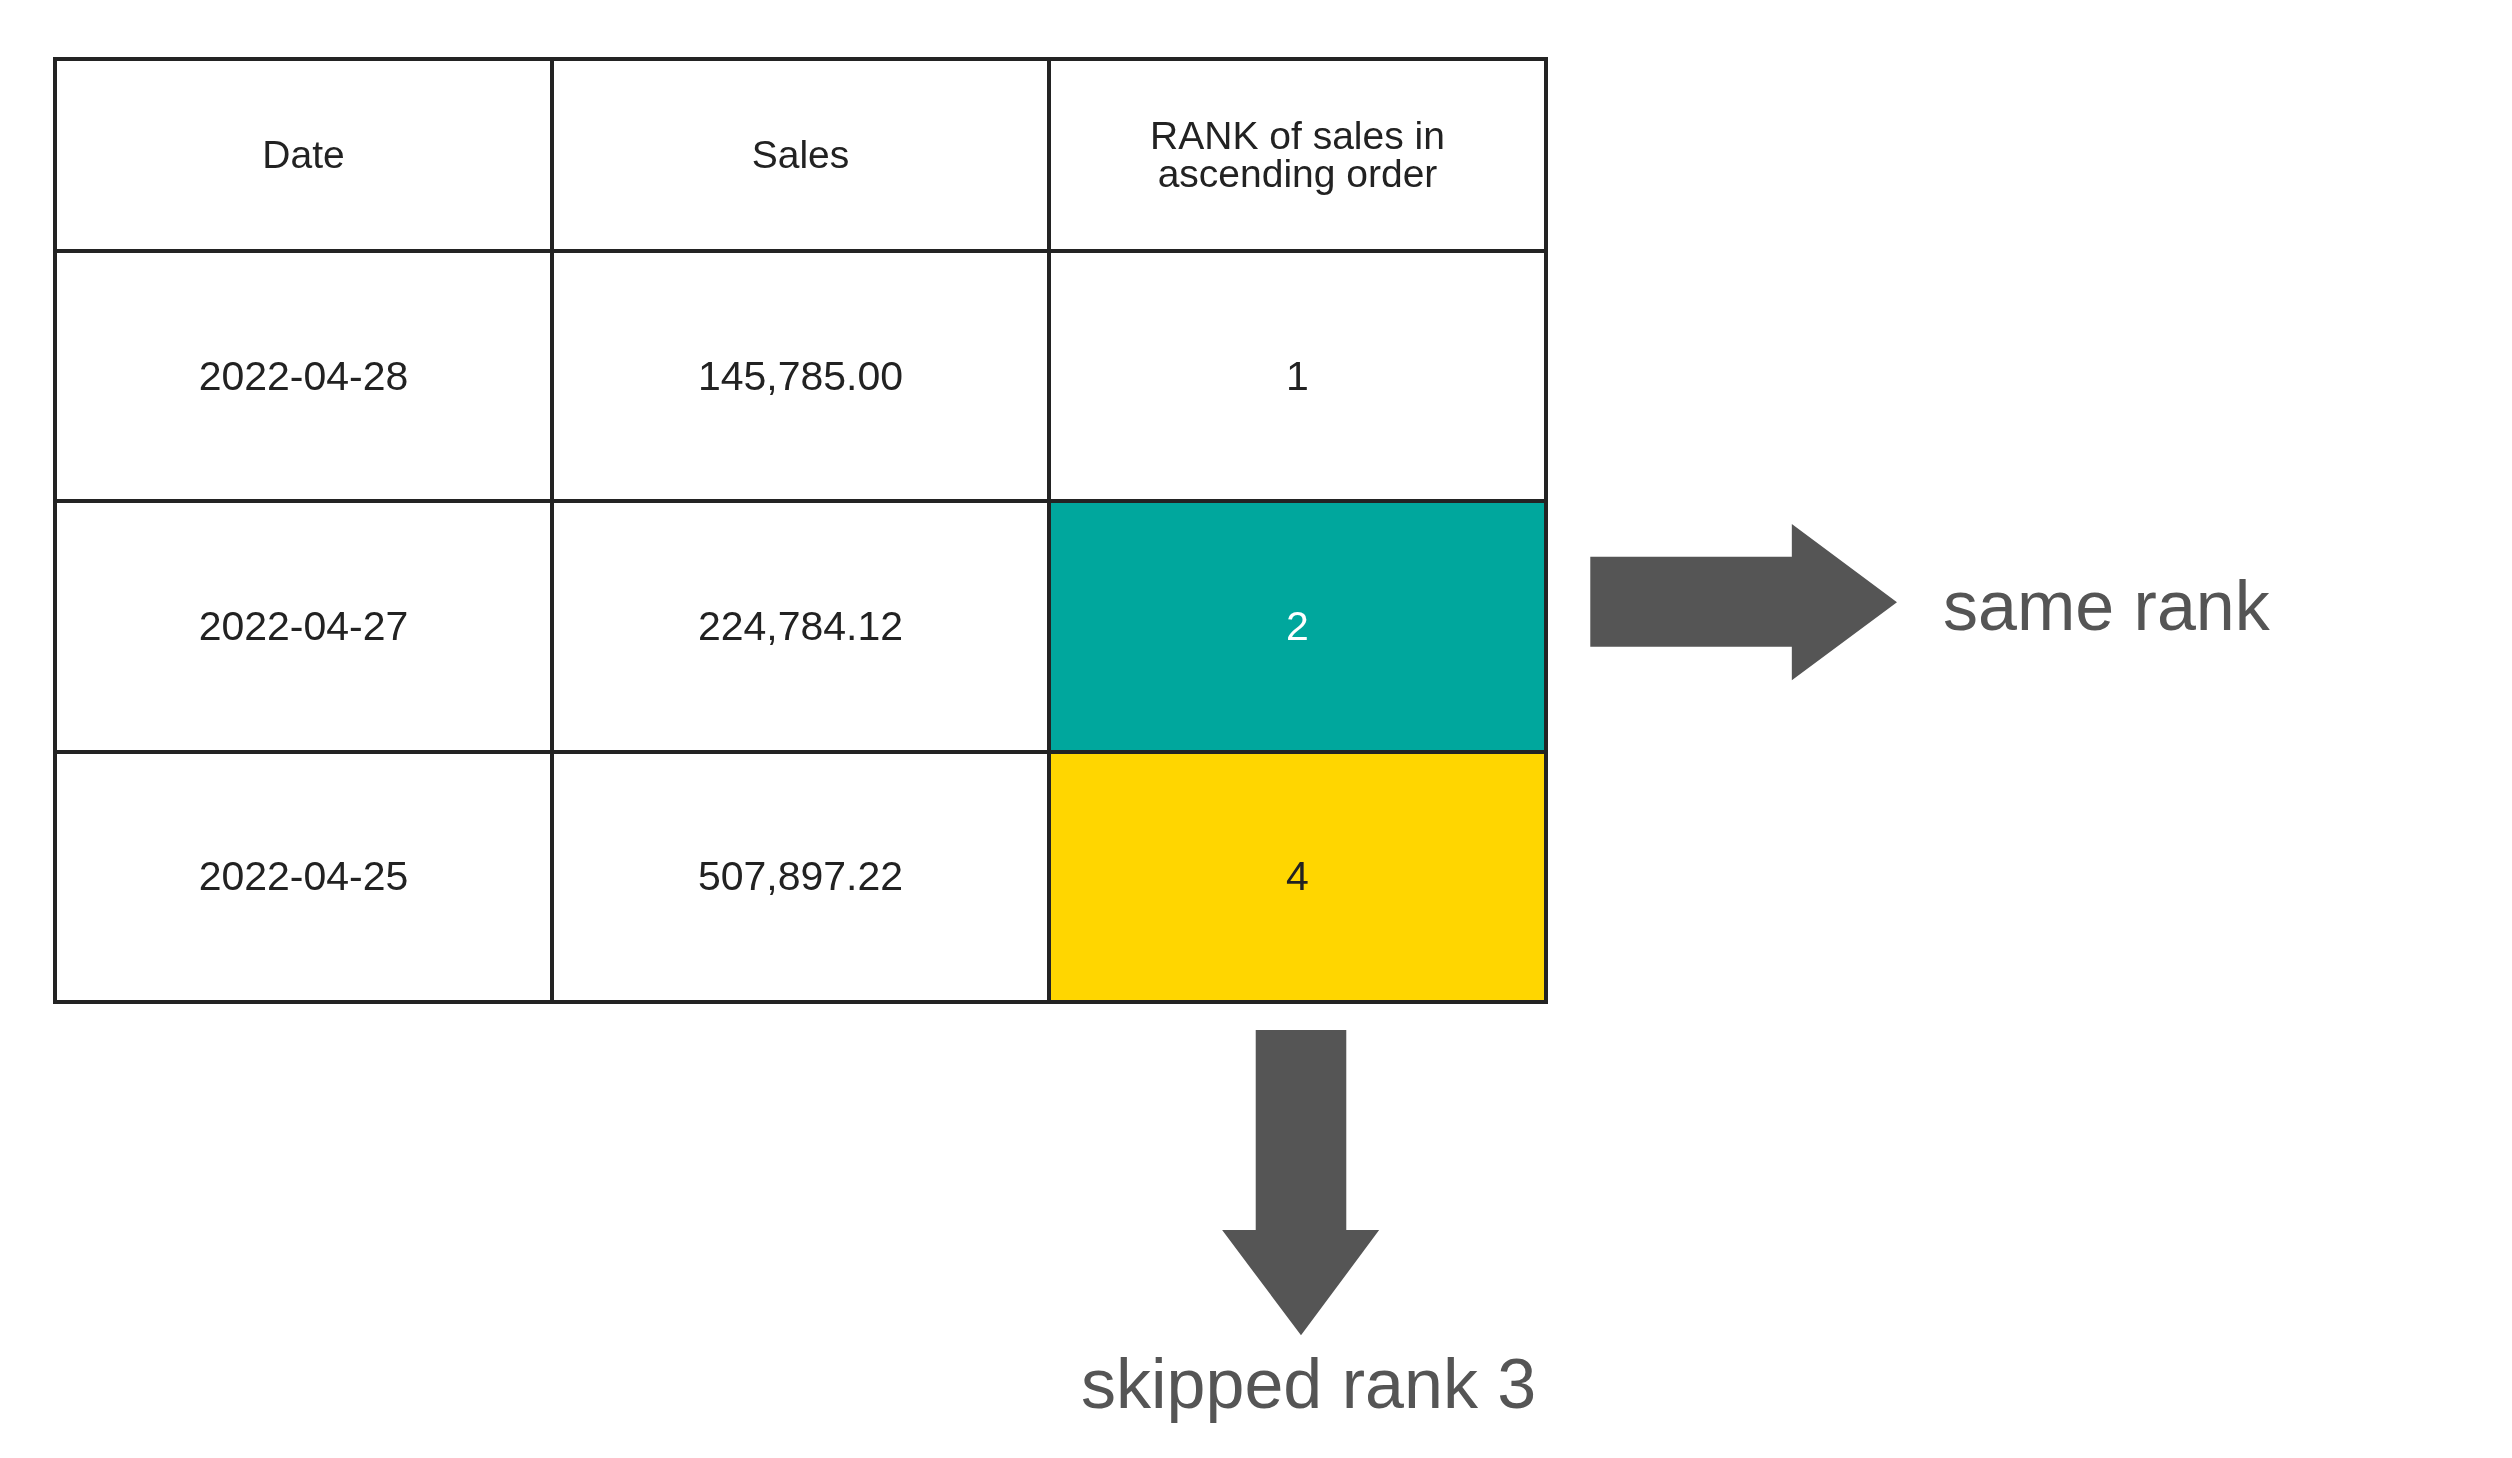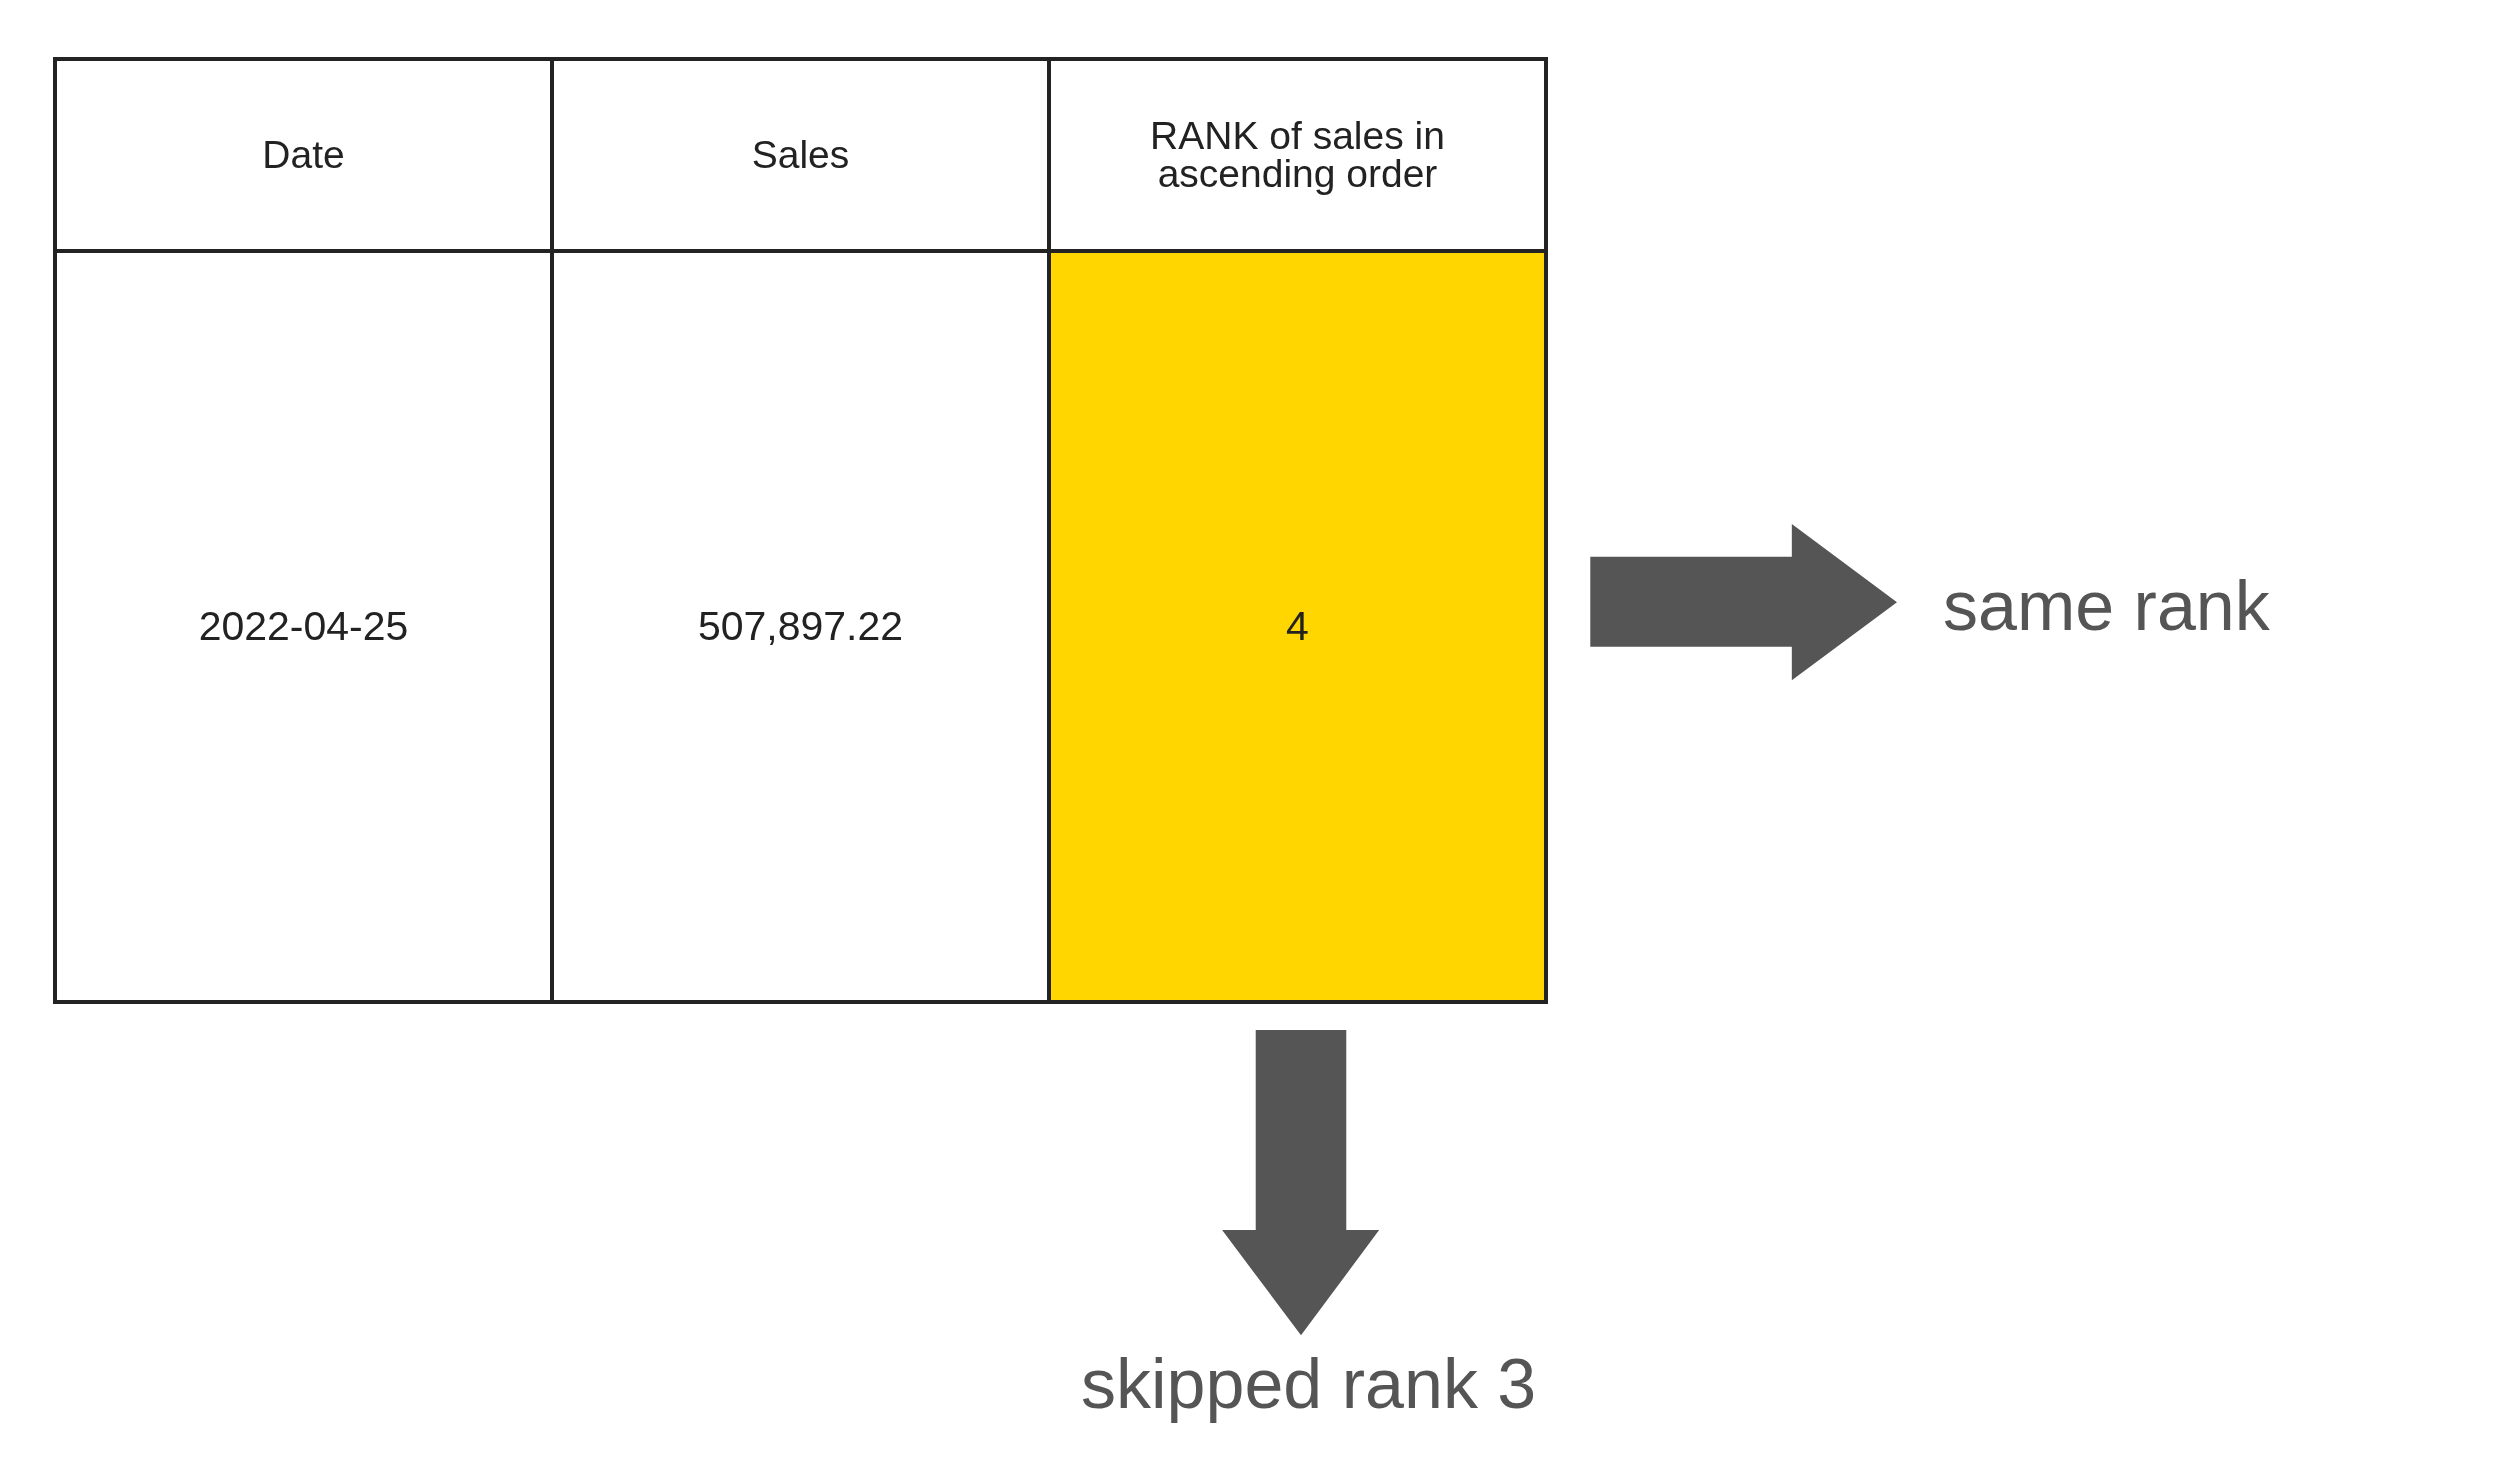--- a/index.html
+++ b/index.html
@@ -78,20 +78,30 @@
       <th>Date</th>
       <th>Sales</th>
       <th class="header-rank">
         <span>RANK of sales in</span>
         <span>ascending order</span>
       </th>
     </tr>
   </thead>
   <tbody>
     <tr>
+      <td>2022-04-28</td>
+      <td>145,785.00</td>
+      <td>1</td>
+    </tr>
+    <tr>
+      <td>2022-04-27</td>
+      <td>224,784.12</td>
+      <td class="cell-teal">2</td>
+    </tr>
+    <tr>
       <td>2022-04-25</td>
       <td>507,897.22</td>
       <td class="cell-yellow">4</td>
     </tr>
   </tbody>
 </table>
 
 <svg class="arrow" style="left:1590px; top:524px;" width="308" height="157" viewBox="0 0 421 215">
   <polygon points="0,45 276,45 276,0 420,107 276,214 276,168 0,168" fill="#555555"></polygon>
 </svg>

